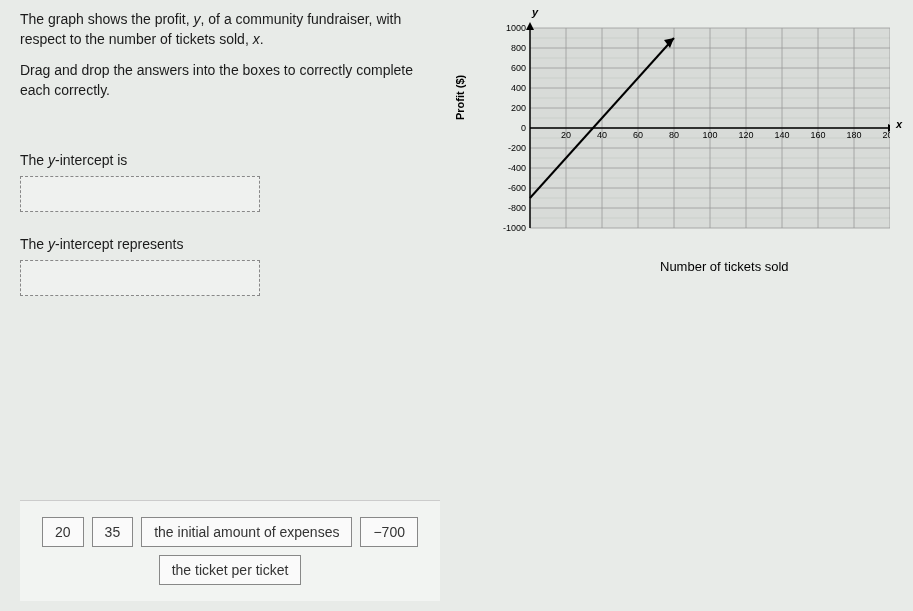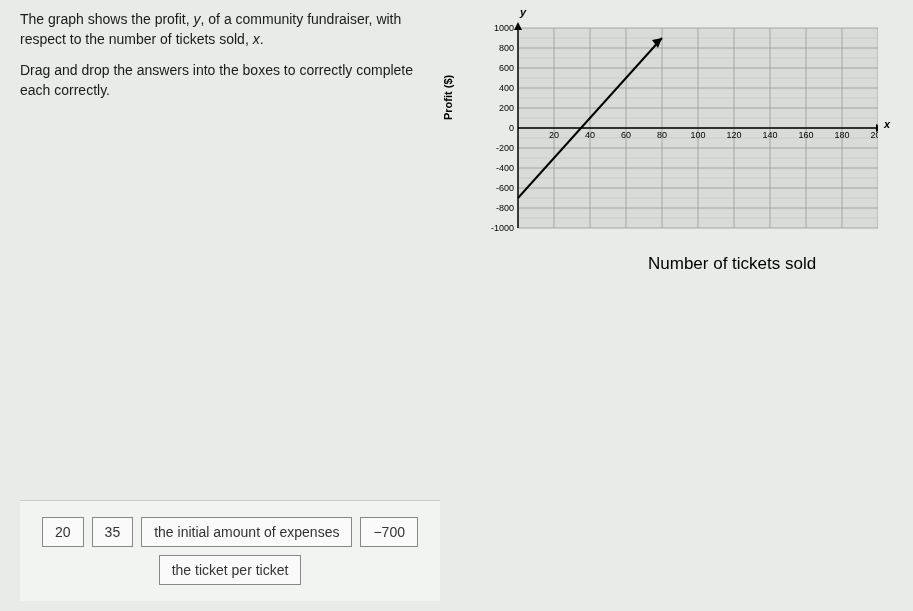--- a/index.html
+++ b/index.html
@@ -7,21 +7,21 @@
     font-family: Arial, sans-serif;
     background: #e8ebe8;
     width: 913px;
     height: 611px;
     overflow: hidden;
     position: relative;
   }
   .container {
     display: flex;
     padding: 10px 20px;
-    gap: 8px;
+    gap: 20px;
     height: 100%;
   }
   .left-panel {
     flex: 0 0 420px;
     display: flex;
     flex-direction: column;
   }
   .problem-text {
     font-size: 14px;
     color: #1a1a1a;
@@ -79,21 +79,21 @@
     top: 110px;
     transform: rotate(-90deg);
     transform-origin: left top;
     font-size: 11px;
     font-weight: bold;
   }
   .x-axis-label {
     position: absolute;
     bottom: -4px;
     left: 200px;
-    font-size: 17px;
+    font-size: 13px;
   }
   .y-title {
     position: absolute;
     left: 72px;
     top: -4px;
     font-size: 11px;
     font-weight: bold;
     font-style: italic;
   }
   .x-title {
@@ -117,20 +117,31 @@
 </head>
 <body>
 
 <div class="container">
   <div class="left-panel">
     <p class="problem-text">
       <span>The graph shows the profit, </span><span class="italic">y</span><span>, of a community fundraiser, with respect to the number of tickets sold, </span><span class="italic">x</span><span>.</span>
     </p>
     <p class="problem-text">Drag and drop the answers into the boxes to correctly complete each correctly.</p>
 
+    <div class="question-block">
+      <p class="question-label">
+        <span>The </span><span class="italic">y</span><span>-intercept is</span>
+      </p>
+      <div class="drop-zone"></div>
+
+      <p class="question-label">
+        <span>The </span><span class="italic">y</span><span>-intercept represents</span>
+      </p>
+      <div class="drop-zone"></div>
+    </div>
 
     <div class="answers-tray">
       <div class="answer-chip">20</div>
       <div class="answer-chip">35</div>
       <div class="answer-chip">the initial amount of expenses</div>
       <div class="answer-chip">−700</div>
       <div class="answer-chip">the ticket per ticket</div>
     </div>
   </div>
 

